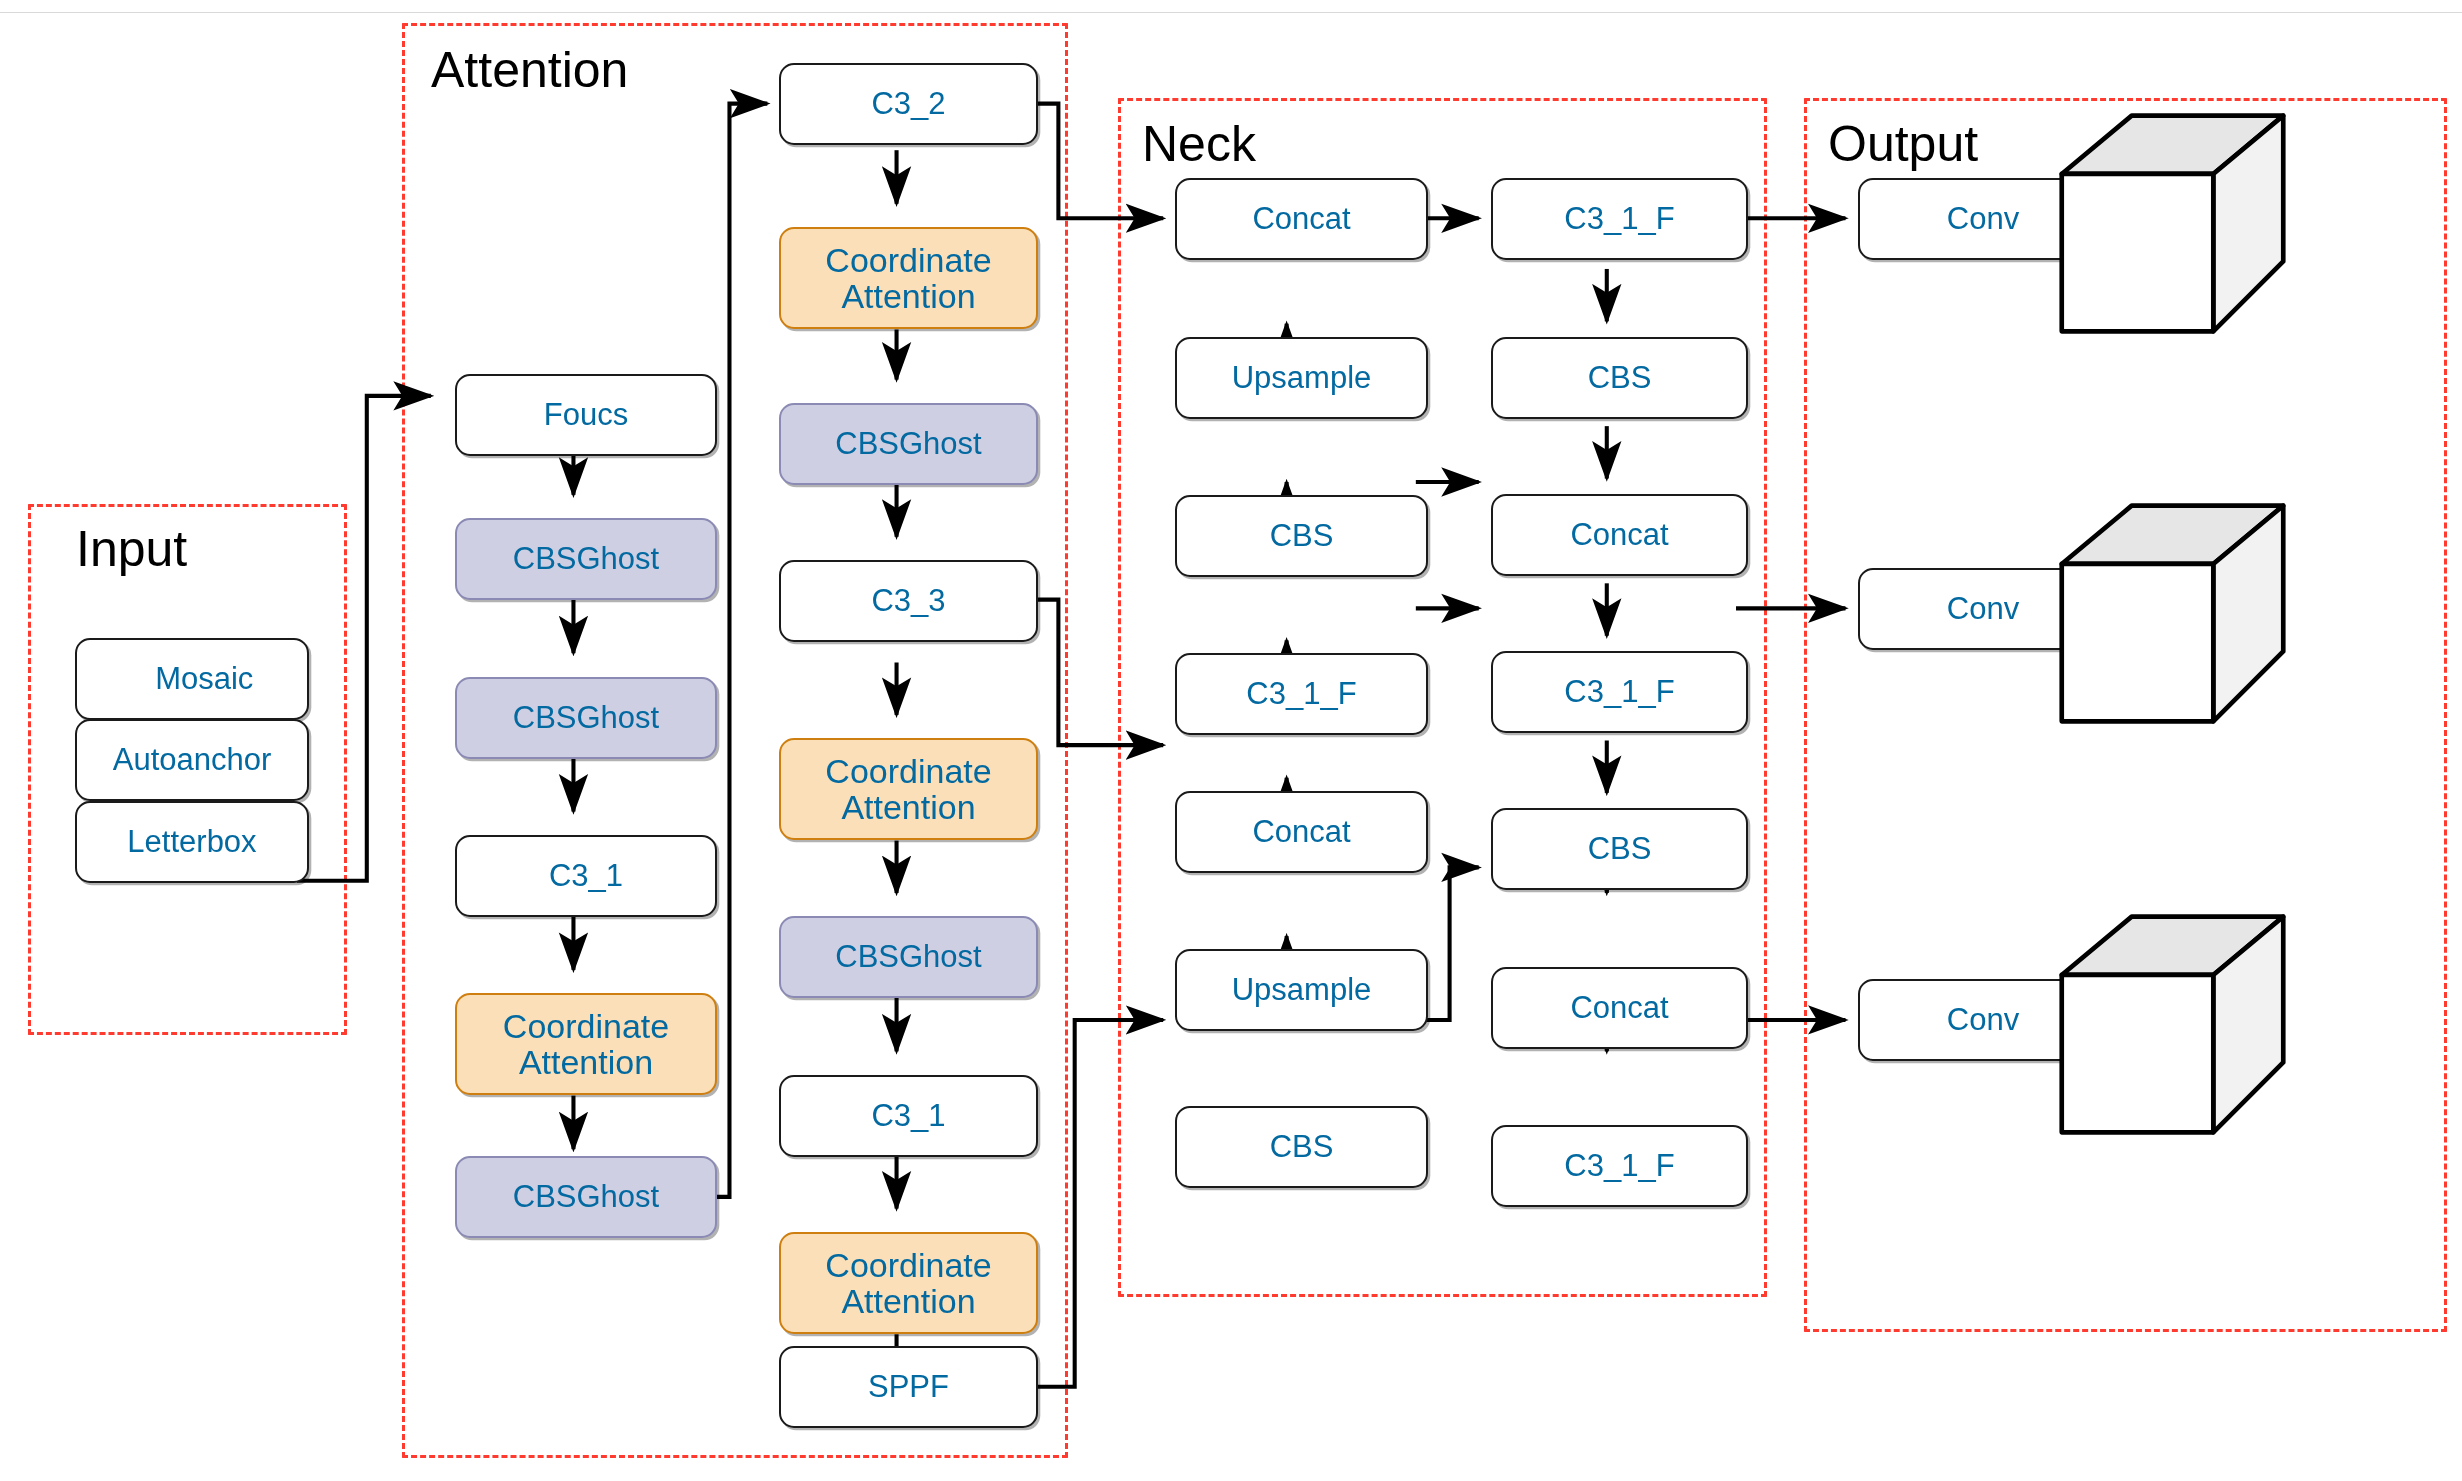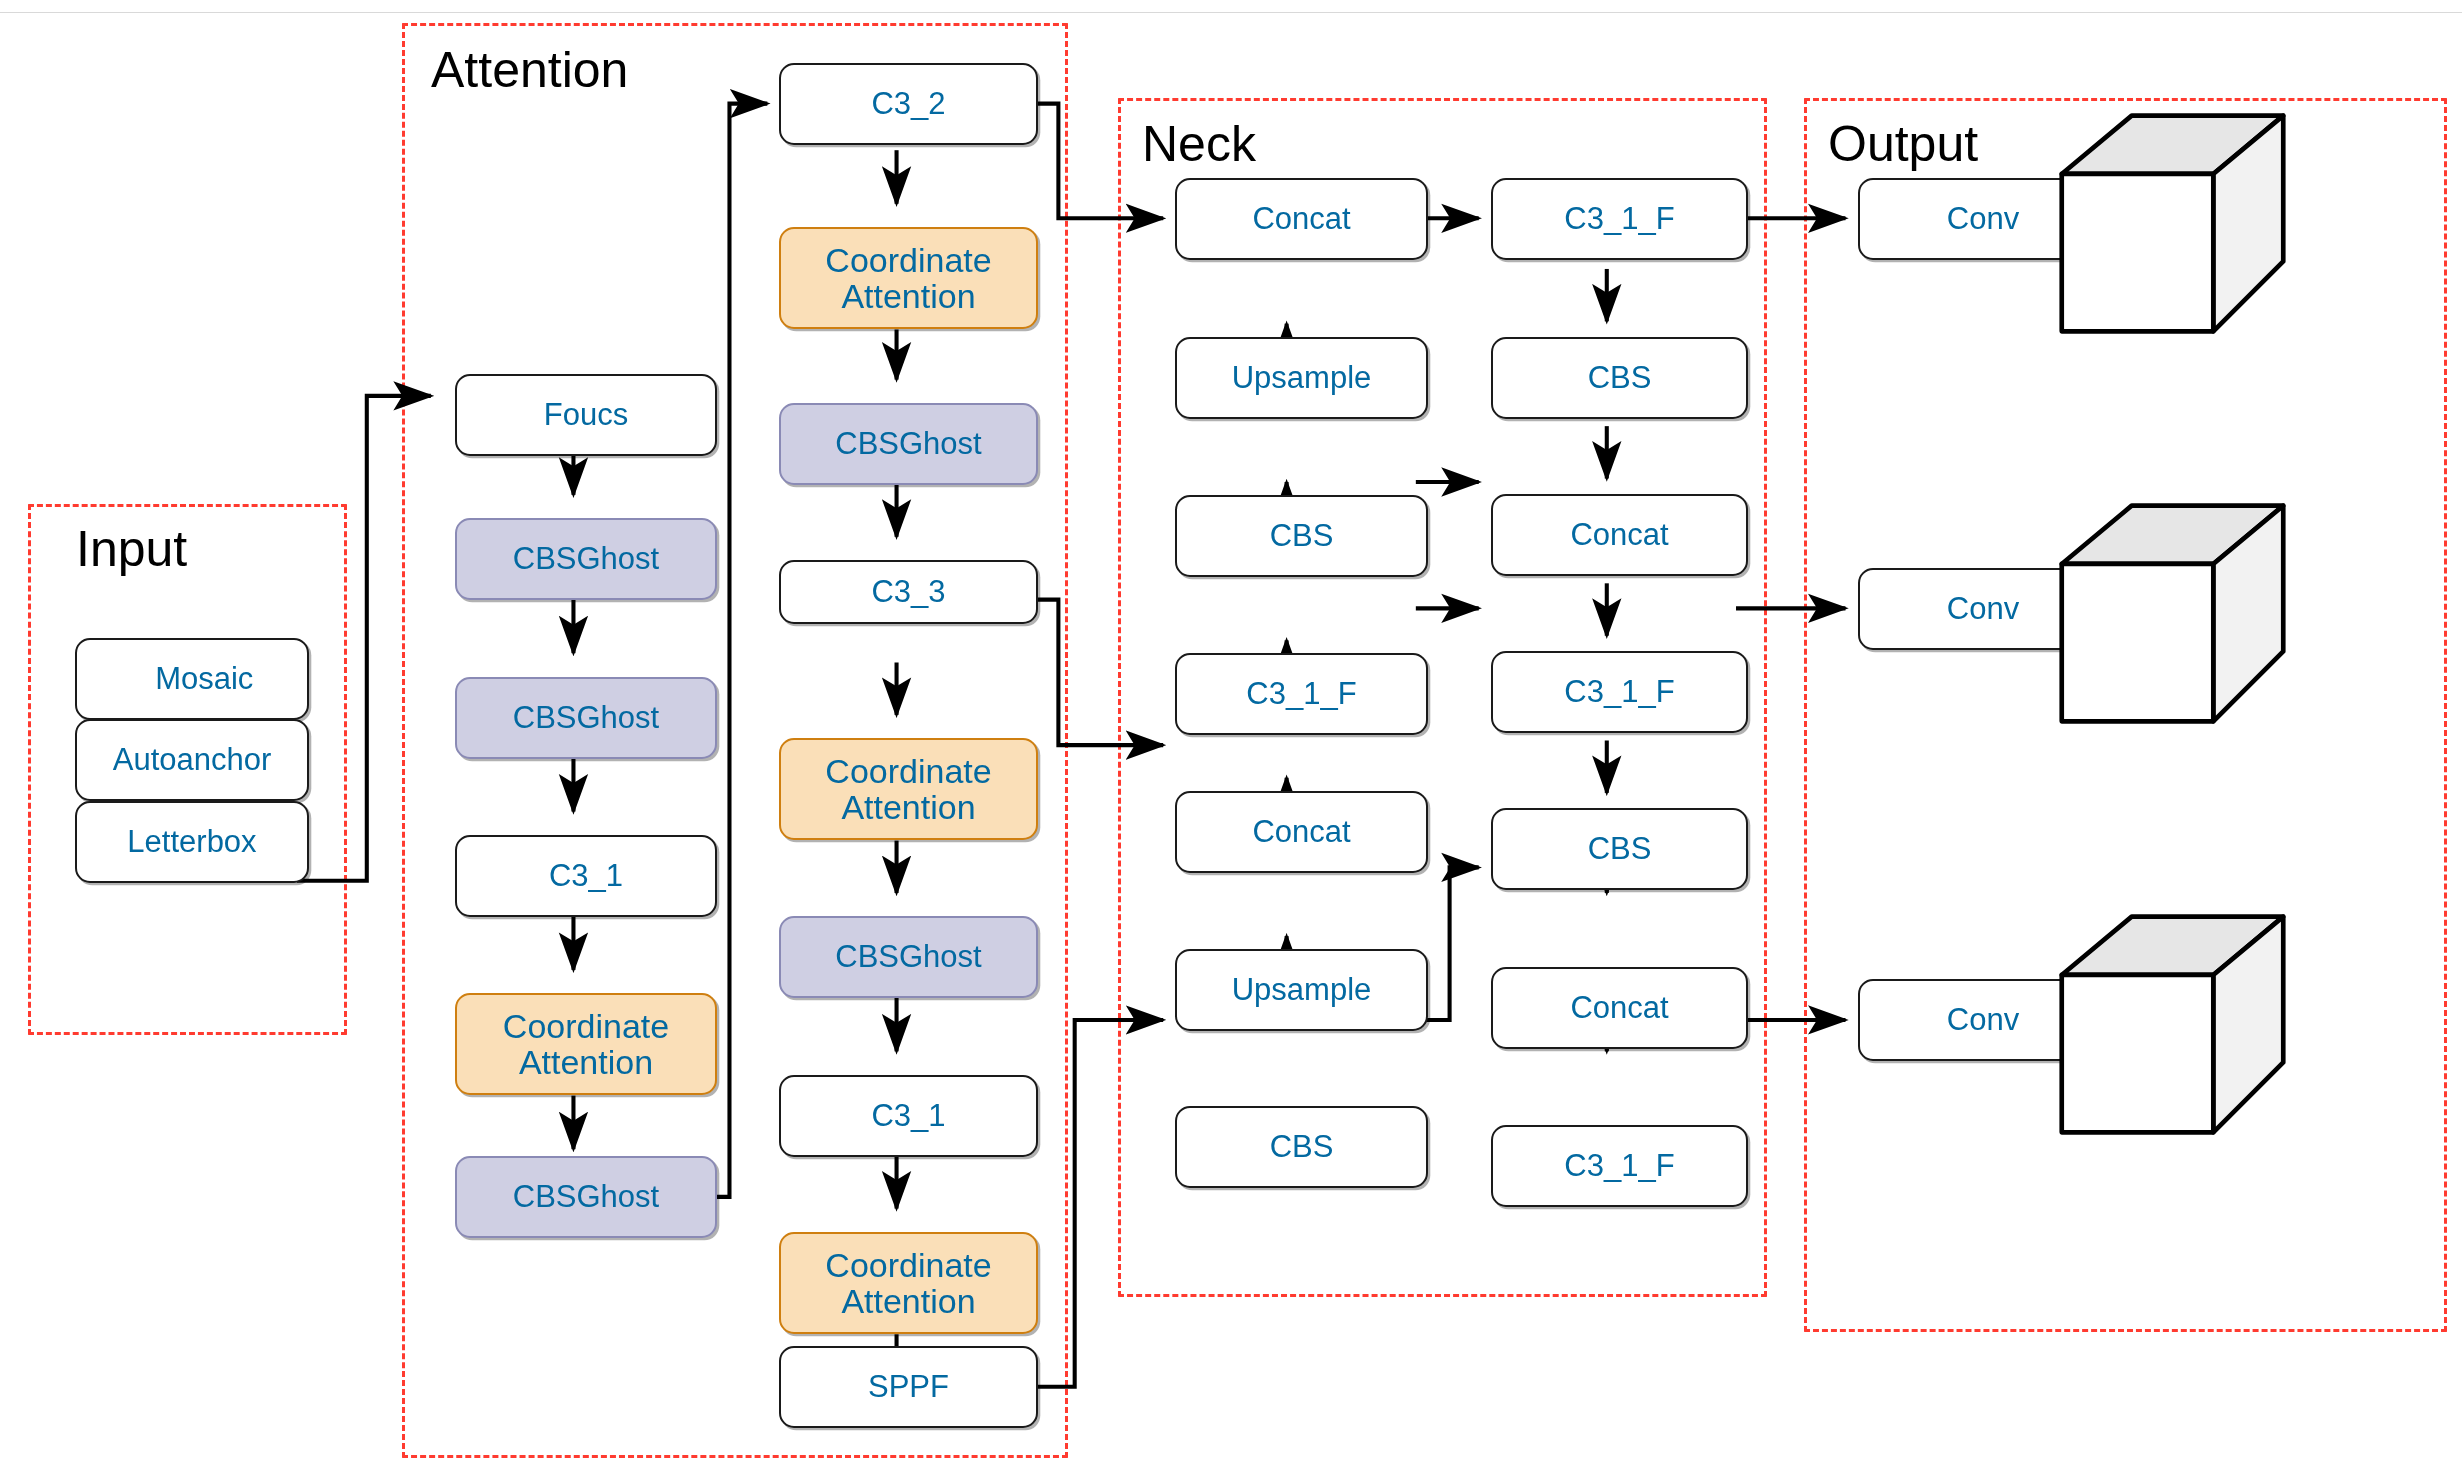--- a/index.html
+++ b/index.html
@@ -116,21 +116,21 @@
   <div class="node ghost" style="left:443px;top:677px;width:262px;height:82px;">CBSGhost</div>
   <div class="node" style="left:443px;top:835px;width:262px;height:82px;">C3_1</div>
   <div class="node attn two-line" style="left:443px;top:993px;width:262px;height:102px;">Coordinate
 Attention</div>
   <div class="node ghost" style="left:443px;top:1156px;width:262px;height:82px;">CBSGhost</div>
 
   <div class="node" style="left:767px;top:63px;width:259px;height:82px;">C3_2</div>
   <div class="node attn two-line" style="left:767px;top:227px;width:259px;height:102px;">Coordinate
 Attention</div>
   <div class="node ghost" style="left:767px;top:403px;width:259px;height:82px;">CBSGhost</div>
-  <div class="node" style="left:767px;top:560px;width:259px;height:64px;">C3_3</div>
+  <div class="node" style="left:767px;top:560px;width:259px;height:82px;">C3_3</div>
   <div class="node attn two-line" style="left:767px;top:738px;width:259px;height:102px;">Coordinate
 Attention</div>
   <div class="node ghost" style="left:767px;top:916px;width:259px;height:82px;">CBSGhost</div>
   <div class="node" style="left:767px;top:1075px;width:259px;height:82px;">C3_1</div>
   <div class="node attn two-line" style="left:767px;top:1232px;width:259px;height:102px;">Coordinate
 Attention</div>
   <div class="node" style="left:767px;top:1346px;width:259px;height:82px;">SPPF</div>
 
   <div class="node" style="left:1163px;top:178px;width:253px;height:82px;">Concat</div>
   <div class="node" style="left:1163px;top:337px;width:253px;height:82px;">Upsample</div>

